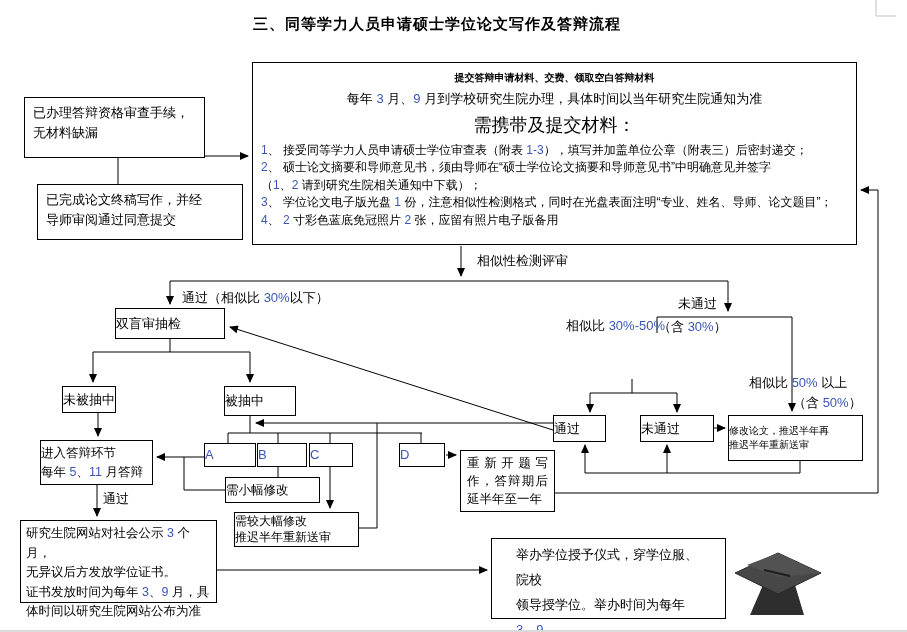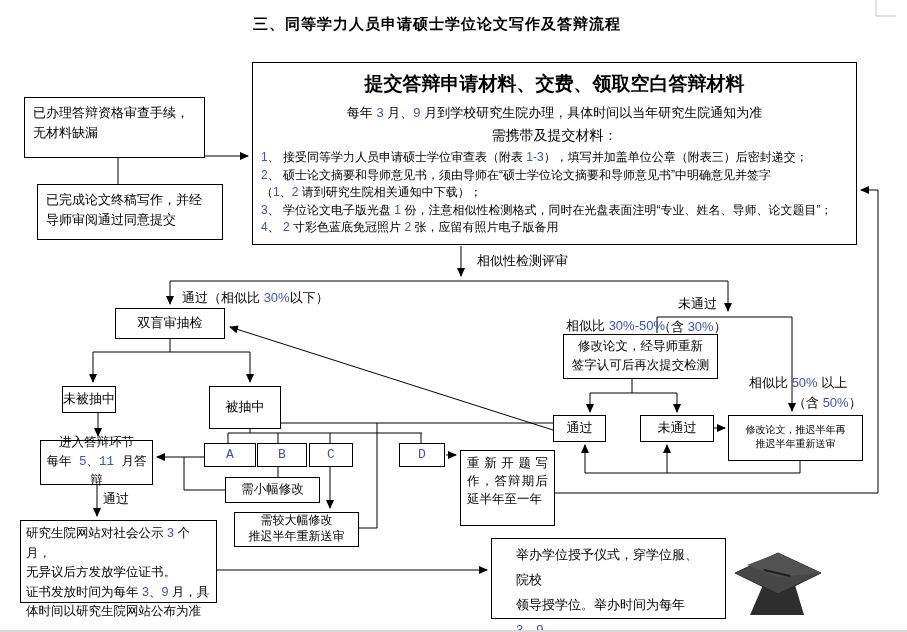--- a/index.html
+++ b/index.html
@@ -8,28 +8,28 @@
   #canvas{position:relative;width:907px;height:632px;background:#fff;overflow:hidden;
           border-bottom:2px solid #d9d9d9;box-sizing:border-box;}
   #title{position:absolute;top:15px;left:0;width:874px;text-align:center;
          font-size:15px;font-weight:bold;letter-spacing:1px;}
   svg.connectors{position:absolute;left:0;top:0;width:907px;height:632px;z-index:1;}
   svg.connectors line{stroke:var(--line,#000);stroke-width:1;}
   svg.connectors line.gray{stroke:#c3c3c3;}
   .box{position:absolute;border:1px solid #000;background:#fff;box-sizing:border-box;
        z-index:2;font-size:13px;line-height:1.5;}
   .pad{padding:5px 8px;}
-  .ctr{display:flex;flex-direction:column;align-items:center;justify-content:center;text-align:center;font-family:Liberation Mono, monospace;}
+  .ctr{display:flex;flex-direction:column;align-items:flex-start;justify-content:center;text-align:center;}
   .lbl{position:absolute;z-index:2;font-size:13px;white-space:nowrap;background:transparent;}
   .dg{color:var(--digit,#3a56b4);}
   
   #bigbox{padding:4px 8px;}
-  #bigbox .h{font-size:19px;font-weight:bold;text-align:center;margin-top:3px;}
+  #bigbox .h{font-size:10px;font-weight:bold;text-align:center;margin-top:3px;}
   #bigbox .s{font-size:13px;text-align:center;margin:4px 0 2px 0;}
-  #bigbox .m{font-size:14px;text-align:center;margin:3px 0 3px 0;}
+  #bigbox .m{font-size:18px;text-align:center;margin:3px 0 3px 0;}
   #bigbox .it{font-size:12px;line-height:17.5px;text-align:left;}
   .grade{font-size:13px;}
   #redo-box{ text-align:justify; }
   #cap{position:absolute;z-index:2;}
 </style>
 </head>
 <body>
 
 <div id="canvas">
 
@@ -124,21 +124,21 @@
     <g>
       <line x1="97" y1="485" x2="97" y2="516" marker-end="url(#ah)"></line>
       <line x1="217" y1="570" x2="487" y2="570" marker-end="url(#ah)"></line>
     </g>
   </svg>
 
   <div class="box pad" style="left:24px;top:64px;width:181px;height:61px;margin-top:33px;">
     <div class="cnum">已办理答辩资格审查手续，</div>
     <div class="cnum">无材料缺漏</div>
   </div>
-  <div class="box pad" style="left:37px;top:184px;width:186px;height:56px;">
+  <div class="box pad" style="left:37px;top:184px;width:206px;height:56px;">
     <div class="cnum">已完成论文终稿写作，并经</div>
     <div class="cnum">导师审阅通过同意提交</div>
   </div>
 
   <div class="box" id="bigbox" style="left:252px;top:62px;width:605px;height:183px;">
     <div class="h">提交答辩申请材料、交费、领取空白答辩材料</div>
     <div class="s cnum">每年 <span class="dg">3</span> 月、<span class="dg">9</span> 月到学校研究生院办理，具体时间以当年研究生院通知为准</div>
     <div class="m cnum">需携带及提交材料：</div>
     <div class="it cnum"><span class="dg">1</span>、 接受同等学力人员申请硕士学位审查表（附表 <span class="dg">1-3</span>），填写并加盖单位公章（附表三）后密封递交；</div>
     <div class="it cnum"><span class="dg">2</span>、 硕士论文摘要和导师意见书，须由导师在“硕士学位论文摘要和导师意见书”中明确意见并签字</div>
@@ -154,21 +154,21 @@
   <div class="lbl cnum" style="left:658px;top:318px;">（含 <span class="dg">30%</span>）</div>
   <div class="lbl cnum" style="left:749px;top:374px;">相似比 <span class="dg">50%</span> 以上</div>
   <div class="lbl cnum" style="left:793px;top:394px;">（含 <span class="dg">50%</span>）</div>
 
   <div class="box ctr" style="left:115px;top:308px;width:110px;height:31px;">
     <div class="cnum">双盲审抽检</div>
   </div>
   <div class="box ctr" style="left:62px;top:386px;width:54px;height:27px;">
     <div class="cnum">未被抽中</div>
   </div>
-  <div class="box ctr" style="left:209px;top:386px;width:72px;height:43px;">
+  <div class="box ctr" style="left:224px;top:386px;width:72px;height:30px;">
     <div class="cnum">被抽中</div>
   </div>
 
   <div class="box ctr grade" style="left:204px;top:443px;width:52px;height:24px;">
     <div class="cnum"><span class="dg">A</span></div>
   </div>
   <div class="box ctr grade" style="left:257px;top:443px;width:50px;height:24px;">
     <div class="cnum"><span class="dg">B</span></div>
   </div>
   <div class="box ctr grade" style="left:309px;top:443px;width:44px;height:24px;">
@@ -178,34 +178,30 @@
     <div class="cnum"><span class="dg">D</span></div>
   </div>
 
   <div class="box ctr" style="left:225px;top:477px;width:95px;height:26px;font-size:12.5px;">
     <div class="cnum">需小幅修改</div>
   </div>
   <div class="box ctr" style="left:234px;top:512px;width:125px;height:35px;font-size:12px;line-height:1.3;">
     <div class="cnum">需较大幅修改</div>
     <div class="cnum">推迟半年重新送审</div>
   </div>
-  <div class="box" id="redo-box" style="left:460px;top:450px;width:95px;height:76px;padding:3px 6px;font-size:12.5px;line-height:18px;">
+  <div class="box" id="redo-box" style="left:460px;top:450px;width:95px;height:62px;padding:3px 6px;font-size:12.5px;line-height:18px;">
     <span class="cnum">重新开题写作，答辩期后延半年至一年</span>
   </div>
 
   <div class="box ctr" style="left:40px;top:440px;width:113px;height:45px;font-size:12.5px;line-height:1.5;">
     <div class="cnum">进入答辩环节</div>
     <div class="cnum">每年 <span class="dg">5</span>、<span class="dg">11</span> 月答辩</div>
   </div>
   <div class="lbl cnum" style="left:103px;top:490px;">通过</div>
 
-  <div class="box ctr" style="left:563px;top:334px;width:155px;height:45px;font-size:12.5px;line-height:1.45;">
-    <div class="cnum">修改论文，经导师重新</div>
-    <div class="cnum">签字认可后再次提交检测</div>
-  </div>
   <div class="box ctr" style="left:553px;top:415px;width:53px;height:27px;">
     <div class="cnum">通过</div>
   </div>
   <div class="box ctr" style="left:640px;top:415px;width:74px;height:27px;">
     <div class="cnum">未通过</div>
   </div>
   <div class="box ctr" style="left:728px;top:415px;width:135px;height:46px;font-size:10px;line-height:1.45;">
     <div class="cnum">修改论文，推迟半年再</div>
     <div class="cnum">推迟半年重新送审</div>
   </div>

